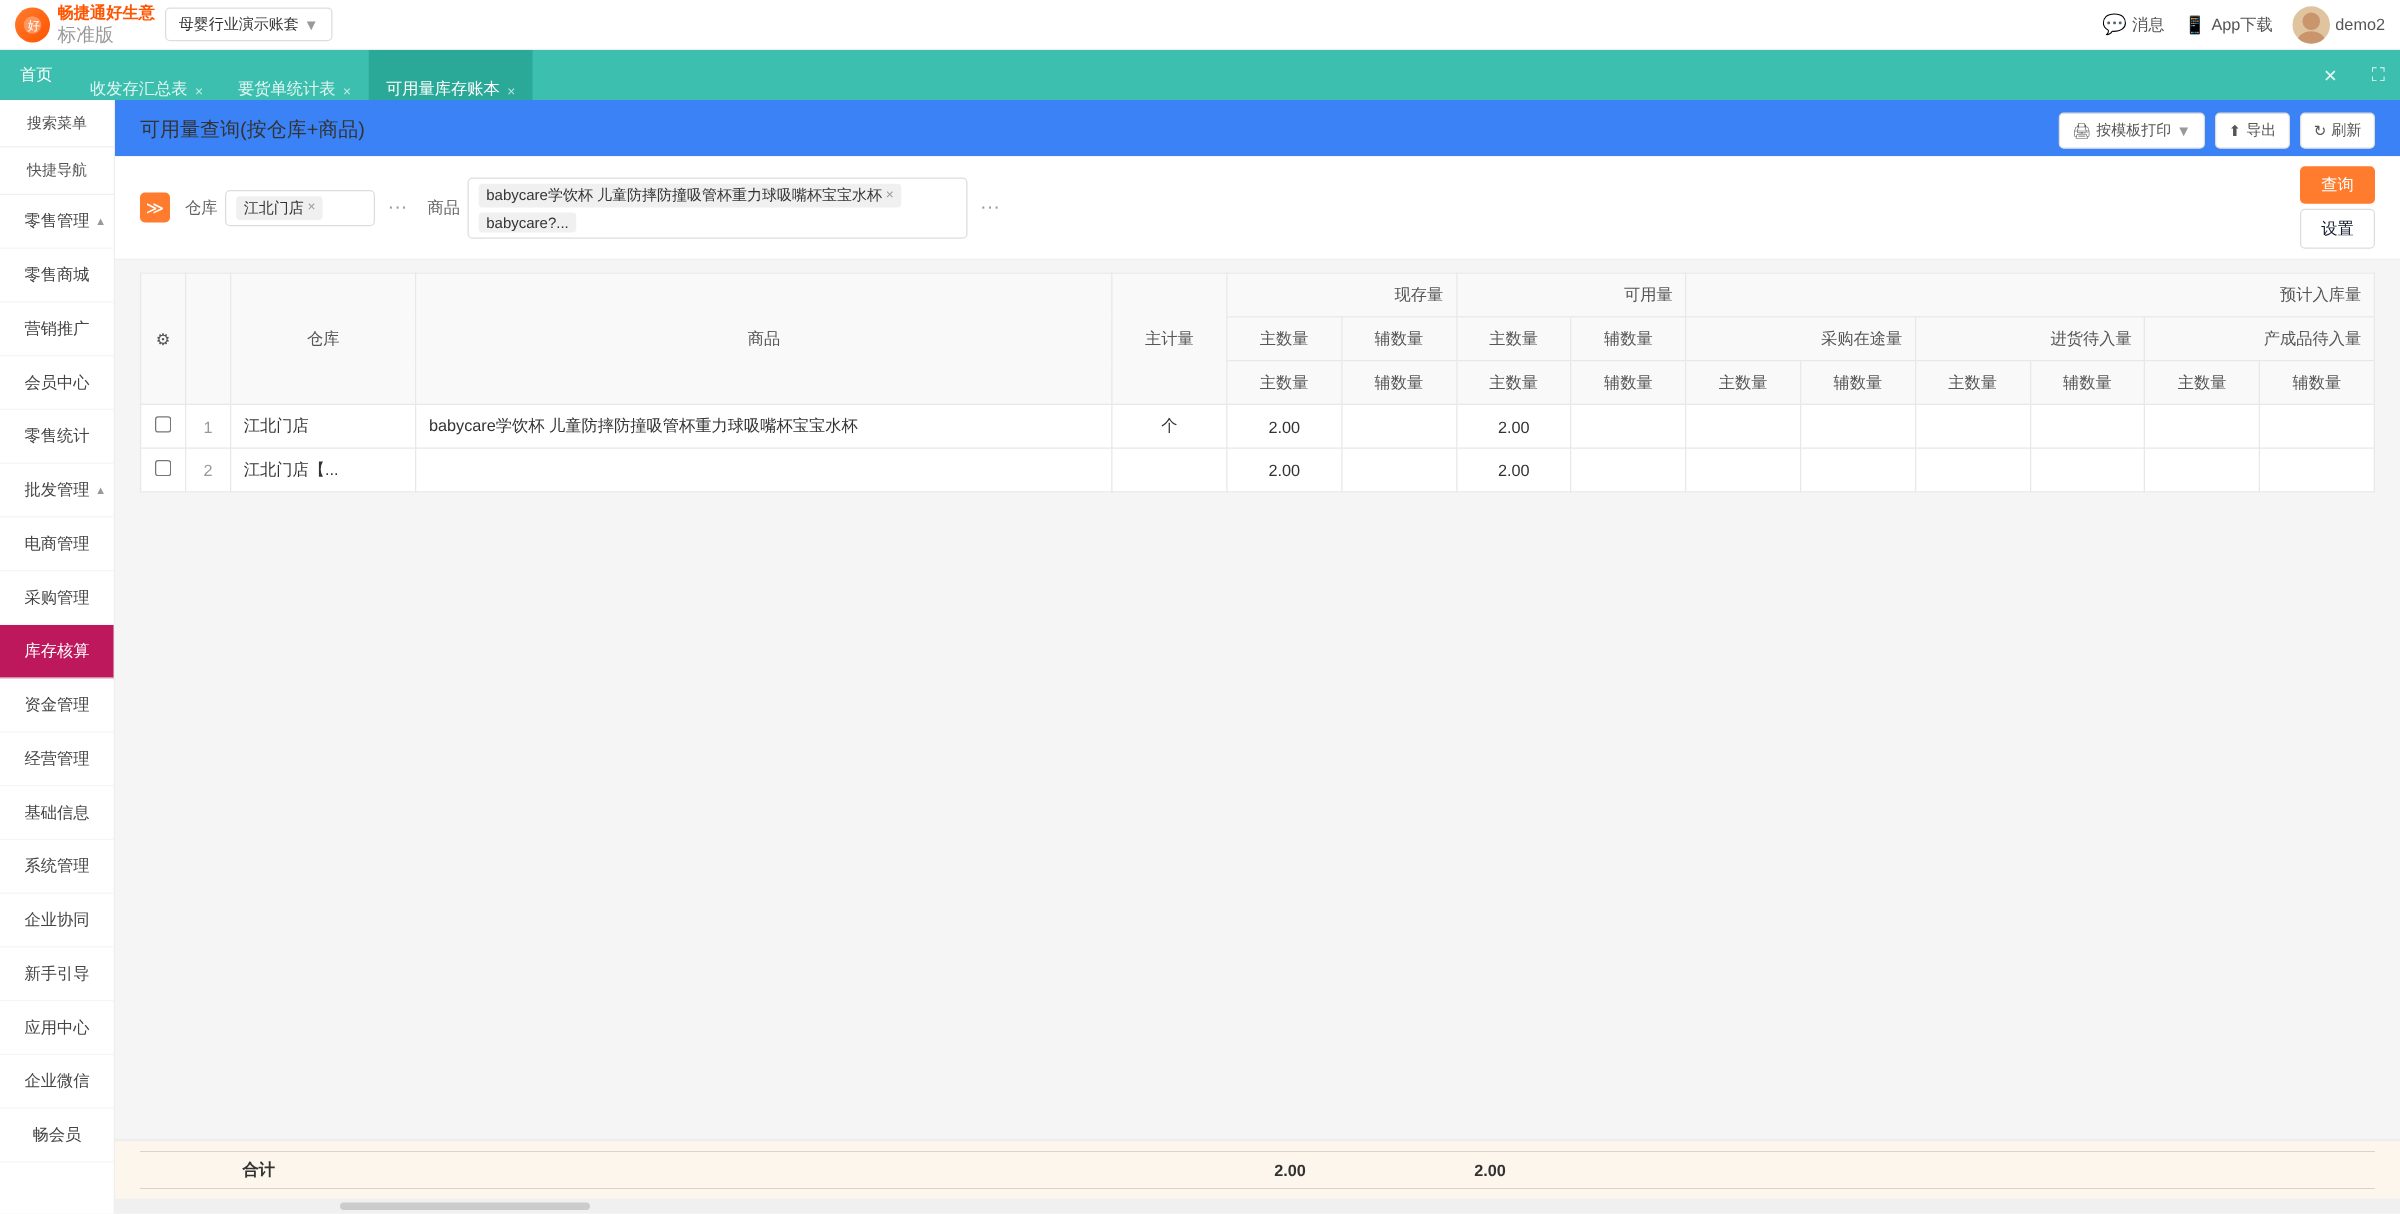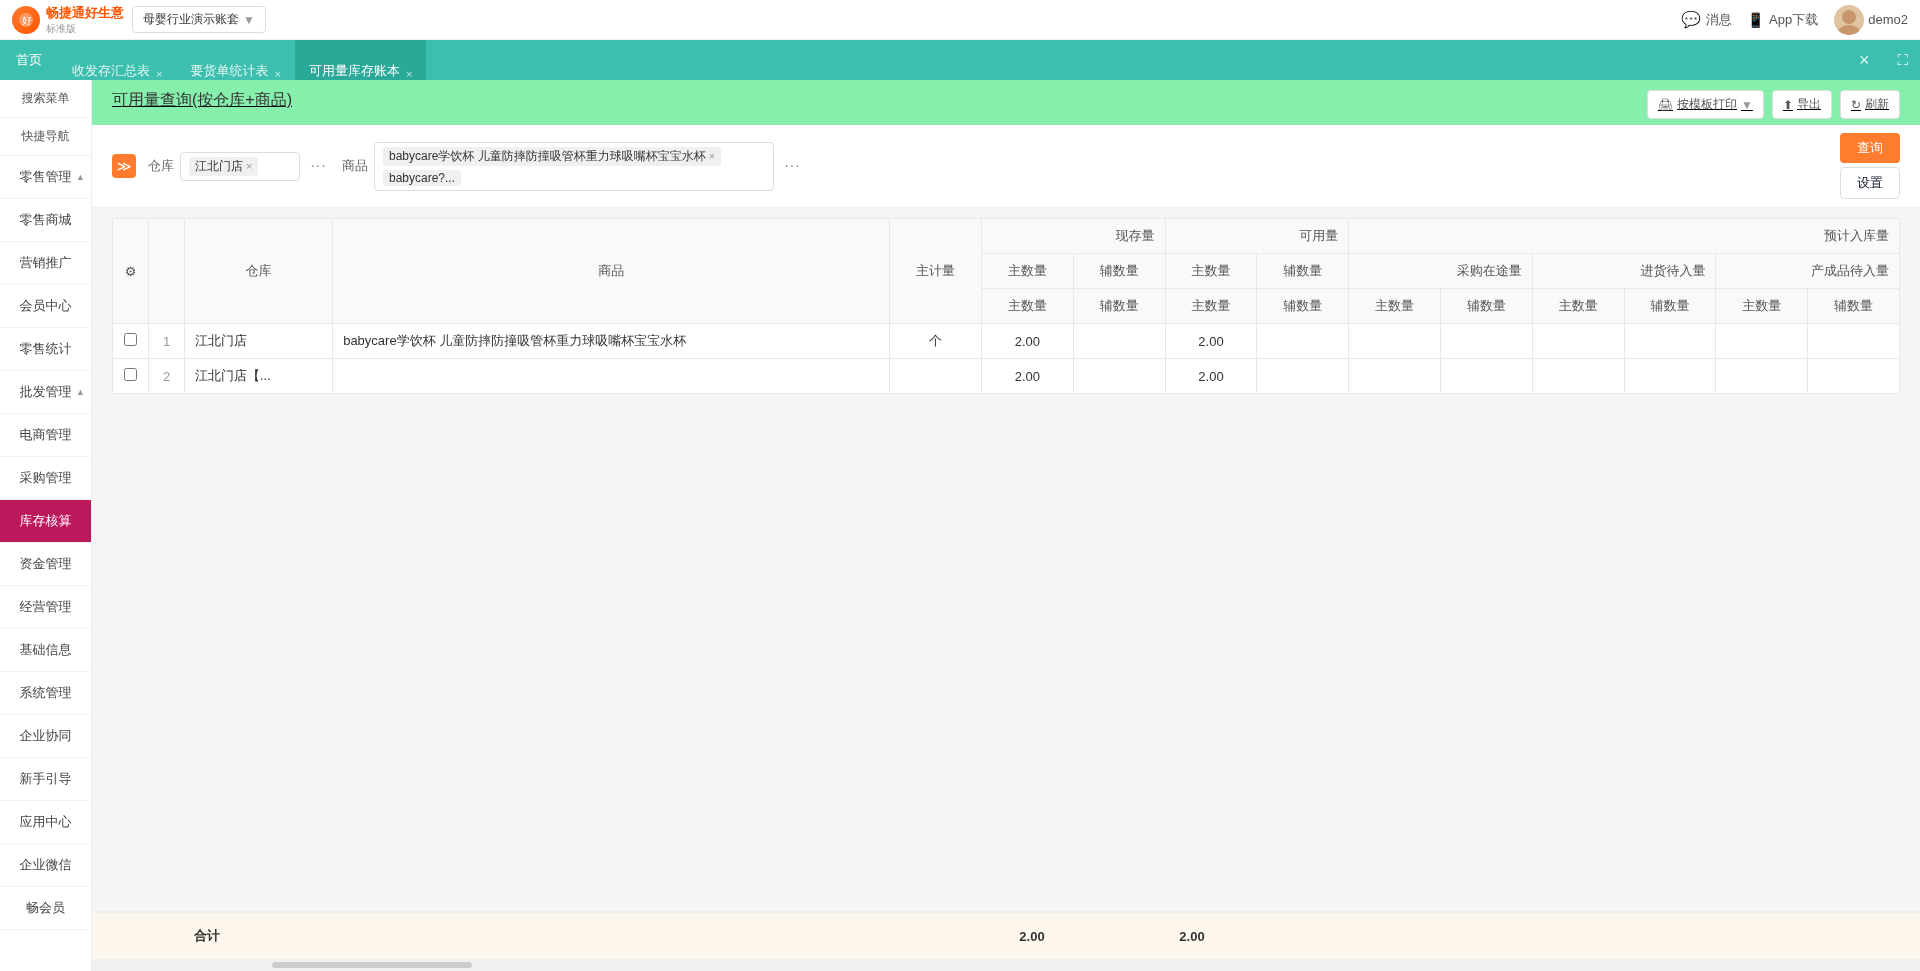--- a/index.html
+++ b/index.html
@@ -113,25 +113,24 @@
       right: 6px;
       top: 50%;
       transform: translateY(-50%);
       color: #999;
     }
 
     
     .main-content { flex: 1; overflow: hidden; display: flex; flex-direction: column; }
     .page-header {
       padding: 10px 20px 6px;
-      background: #86efac;
-      display: flex;
-      align-items: flex-start;
+      background: #3b82f6;
+      display: flex;
+      align-items: center;
       justify-content: space-between;
-      text-decoration: underline;
     }
     .page-title { font-size: 16px; color: #333; font-weight: 500; }
     .page-actions { display: flex; align-items: center; gap: 8px; }
     .page-action-btn {
       display: flex; align-items: center; gap: 4px;
       padding: 5px 10px; border: 1px solid #ddd; border-radius: 4px;
       background: #fff; color: #555; font-size: 12px; cursor: pointer;
     }
 
     
@@ -241,21 +240,21 @@
   <div class="top-bar-left">
     <div class="logo-area">
       <div class="logo-icon">
         <svg viewBox="0 0 16 16">
             <circle cx="8" cy="8" r="7" fill="white" opacity="0.3"></circle>
             <text x="4" y="12" font-size="10" fill="white">好</text>
           </svg>
       </div>
       <div>
         <div class="main" style="color:#ff5500;font-weight:bold;font-size:13px;">畅捷通好生意</div>
-        <div style="font-size:10px;color:#999;">标准版</div>
+        <div style="font-size:15px;color:#999;">标准版</div>
       </div>
     </div>
     <div class="industry-selector">
       <span>母婴行业演示账套</span>
       <span style="color:#999;">▼</span>
     </div>
   </div>
   <div class="top-bar-right">
     <div class="top-right-item">
       <span style="font-size:16px;">💬</span>

